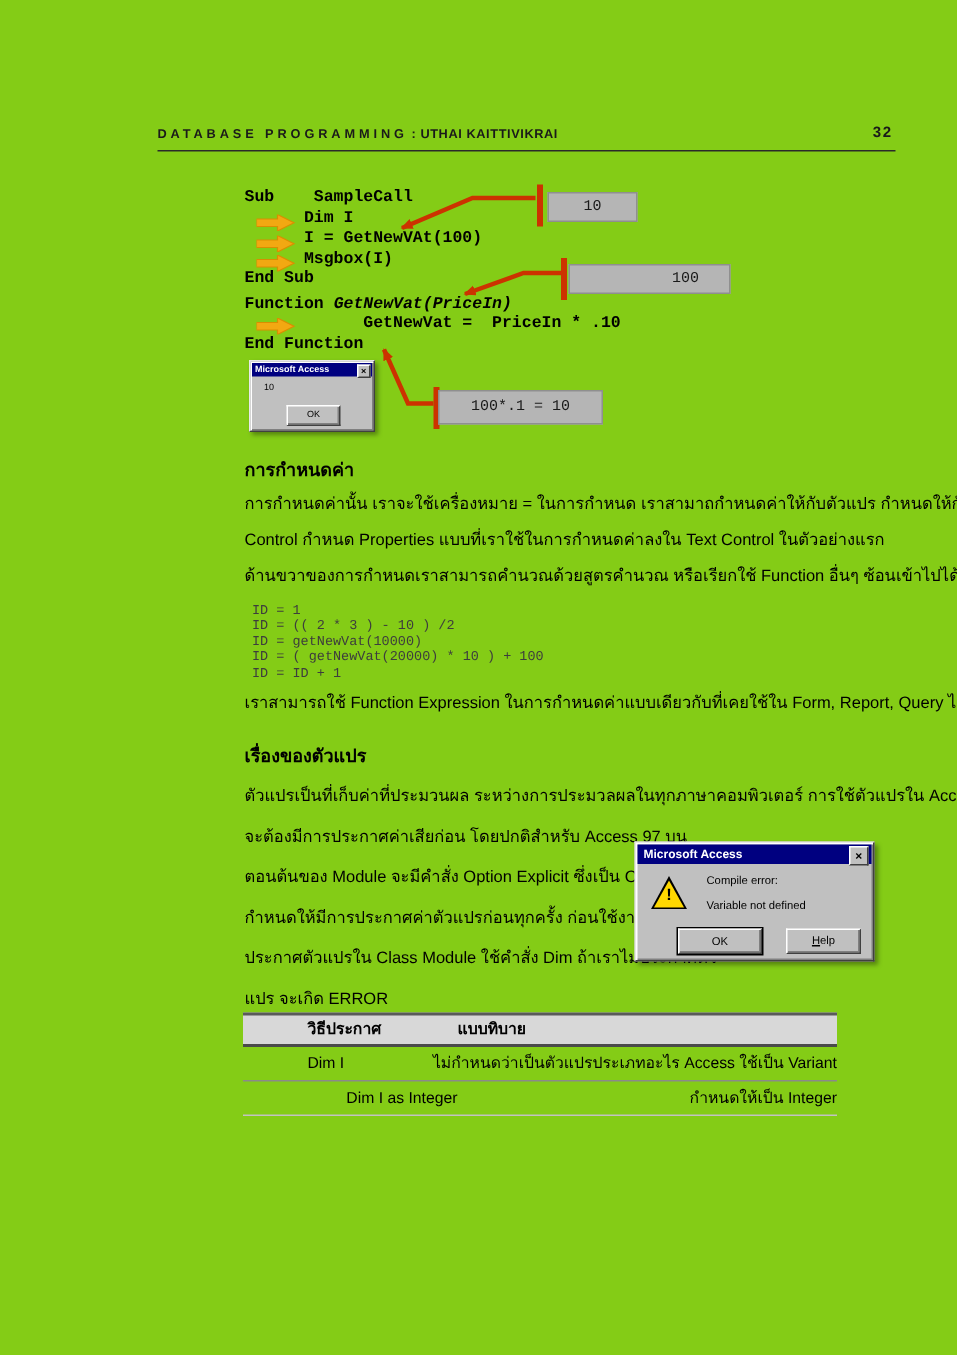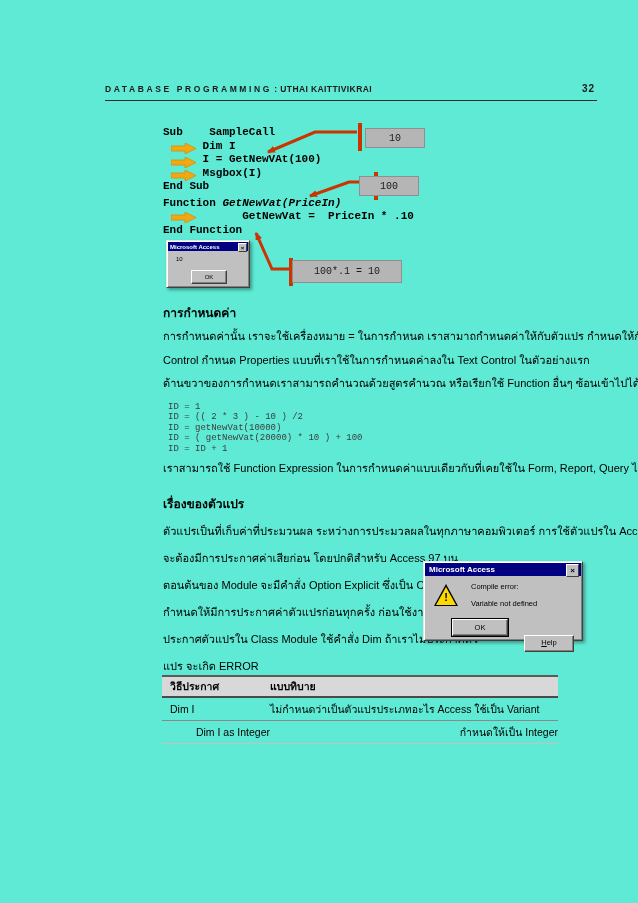--- a/index.html
+++ b/index.html
@@ -1,16 +1,16 @@
 <!DOCTYPE html>
 <html><head>
 <meta charset="utf-8">
 <style>
   html,body{margin:0;padding:0;background:#e8e8e8;}
-  .page{position:relative;width:638px;height:903px;background:#5eead4;overflow:hidden;
+  .page{position:relative;width:638px;height:903px;background:#84cc16;overflow:hidden;
         font-family:"Liberation Sans","DejaVu Sans",sans-serif;color:#000;}
   
   .hdr{position:absolute;top:84px;left:105px;width:490px;height:14px;font-size:8.5px;font-weight:bold;color:#1a1a1a;}
   .hdr .spaced{letter-spacing:2.6px;}
   .hdr .rest{letter-spacing:0.4px;}
   .hdr .pageno{position:absolute;right:0;top:-1px;font-size:10px;letter-spacing:1px;}
   .hdr-rule{position:absolute;top:100px;left:105px;width:492px;height:1px;background:#2a2a2a;}
   
   .codeblock{position:absolute;left:163px;top:126px;font-family:"Liberation Mono","DejaVu Sans Mono",monospace;
              font-weight:bold;font-size:11px;line-height:13.5px;}
@@ -42,34 +42,34 @@
   .errbox{left:423px;top:561px;width:158px;height:78px;}
   .errbox .tbar{height:13px;font-size:8px;padding-left:4px;margin:1px;}
   .errbox .x{right:2px;top:1px;width:11px;height:11px;font-size:8px;}
   .warn{position:absolute;left:10px;top:22px;width:24px;height:22px;}
   .warn .t-back{position:absolute;left:0;top:0;width:0;height:0;border-left:12px solid transparent;border-right:12px solid transparent;border-bottom:22px solid #000;}
   .warn .t-front{position:absolute;left:2px;top:3px;width:0;height:0;border-left:10px solid transparent;border-right:10px solid transparent;border-bottom:18px solid #ffd800;}
   .warn .bang{position:absolute;left:0;top:7px;width:24px;text-align:center;font-weight:bold;font-size:11px;color:#000;}
   .errbox .eline1{position:absolute;left:47px;top:20px;font-size:7.5px;}
   .errbox .eline2{position:absolute;left:47px;top:37px;font-size:7.5px;}
   .errbox .ok{position:absolute;left:28px;top:57px;width:54px;height:15px;font-size:7.5px;}
-  .errbox .help{position:absolute;left:100px;top:57px;width:48px;height:15px;font-size:7.5px;display:block;text-align:center;line-height:13px;margin-top:16px;}
+  .errbox .help{position:absolute;left:100px;top:57px;width:48px;height:15px;font-size:7.5px;display:block;text-align:center;line-height:13px;}
   .errbox .help::first-letter{text-decoration:underline;}
   
   .h1{position:absolute;left:163px;font-size:12px;font-weight:bold;white-space:nowrap;}
   .para{position:absolute;left:163px;font-size:11px;}
   .para div{white-space:nowrap;}
   .lh24 div{line-height:24px;}
   .lh27 div{line-height:27px;}
   .idcode{position:absolute;left:168px;top:402px;font-family:"Liberation Mono","DejaVu Sans Mono",monospace;
           font-size:9px;line-height:10.4px;color:#3d3d3d;}
   .idcode div{white-space:pre;}
   
   .vtable{position:absolute;left:162px;top:675px;width:396px;font-size:10.5px;}
-  .vrow{display:flex;}
+  .vrow{display:flex;padding-left:35px;}
   .vc1{width:108px;padding-left:8px;box-sizing:border-box;white-space:nowrap;}
   .vc2{flex:1;white-space:nowrap;}
   .vhead{background:#d8d8d8;font-weight:bold;border-top:2px solid #5a5a5a;border-bottom:2px solid #4a4a4a;}
   .vhead .vc1,.vhead .vc2{line-height:19px;}
   .vbody1{border-bottom:1px solid #8a8a8a;}
   .vbody1 .vc1,.vbody1 .vc2{line-height:22px;}
   .vbody2{border-bottom:1px solid #c2c2c2;text-align:right;}
   .vbody2 .vc1,.vbody2 .vc2{line-height:22px;}
 </style>
 </head>
@@ -116,21 +116,21 @@
     </defs>
     <polyline points="357,132 315,132 268,152" fill="none" stroke="#cc3300" stroke-width="3" marker-end="url(#arr)"></polyline>
     <line x1="360" y1="123" x2="360" y2="151" stroke="#cc3300" stroke-width="4"></line>
     <polyline points="374,182 349,182 310,196" fill="none" stroke="#cc3300" stroke-width="3" marker-end="url(#arr)"></polyline>
     <line x1="376" y1="172" x2="376" y2="200" stroke="#cc3300" stroke-width="4"></line>
     <polyline points="289,269 272,269 256,233" fill="none" stroke="#cc3300" stroke-width="3" marker-end="url(#arr)"></polyline>
     <line x1="291" y1="258" x2="291" y2="286" stroke="#cc3300" stroke-width="4"></line>
   </svg>
 
   <div class="callout" style="left:365px;top:128px;width:58px;height:18px;">10</div>
-  <div class="callout" style="left:359px;top:176px;width:58px;height:18px;">100</div>
+  <div class="callout" style="left:379px;top:176px;width:58px;height:18px;padding-left:48px;">100</div>
   <div class="callout" style="left:292px;top:260px;width:108px;height:21px;">100*.1 = 10</div>
 
   <div class="win msgbox1">
     <div class="tbar">
       <span>Microsoft Access</span>
       <span class="x">×</span>
     </div>
     <div class="msg">10</div>
     <div class="btn95 ok">OK</div>
   </div>

